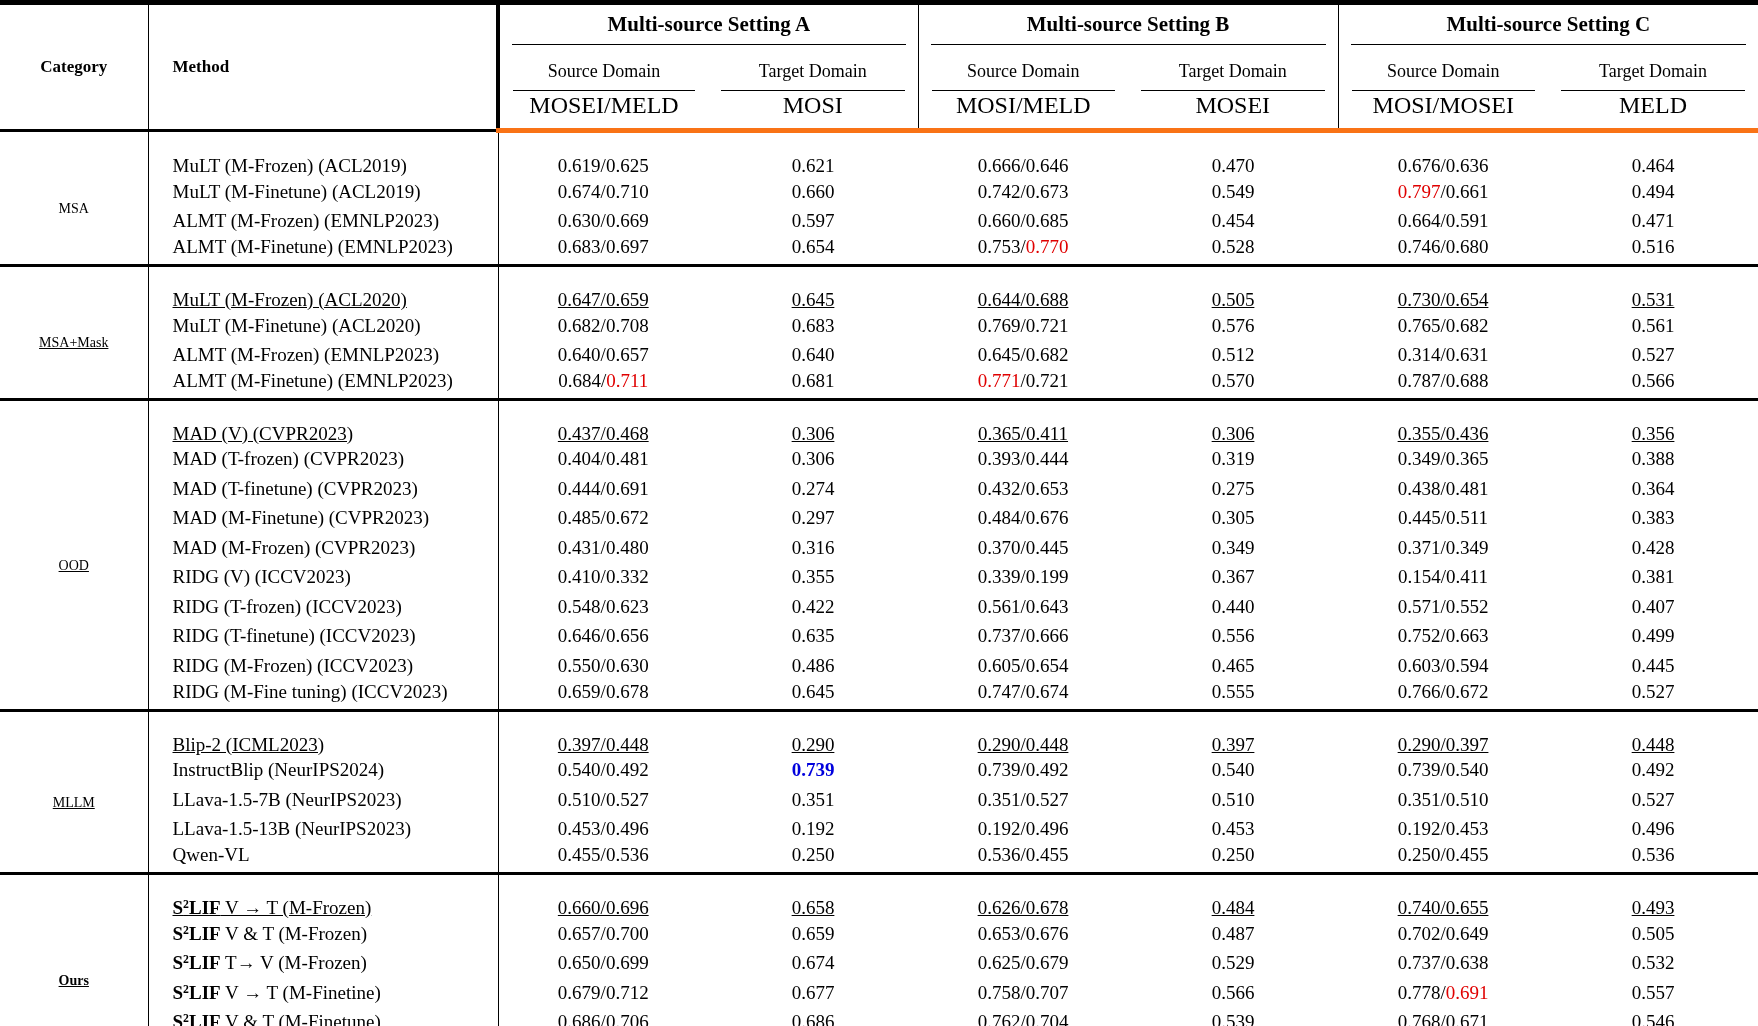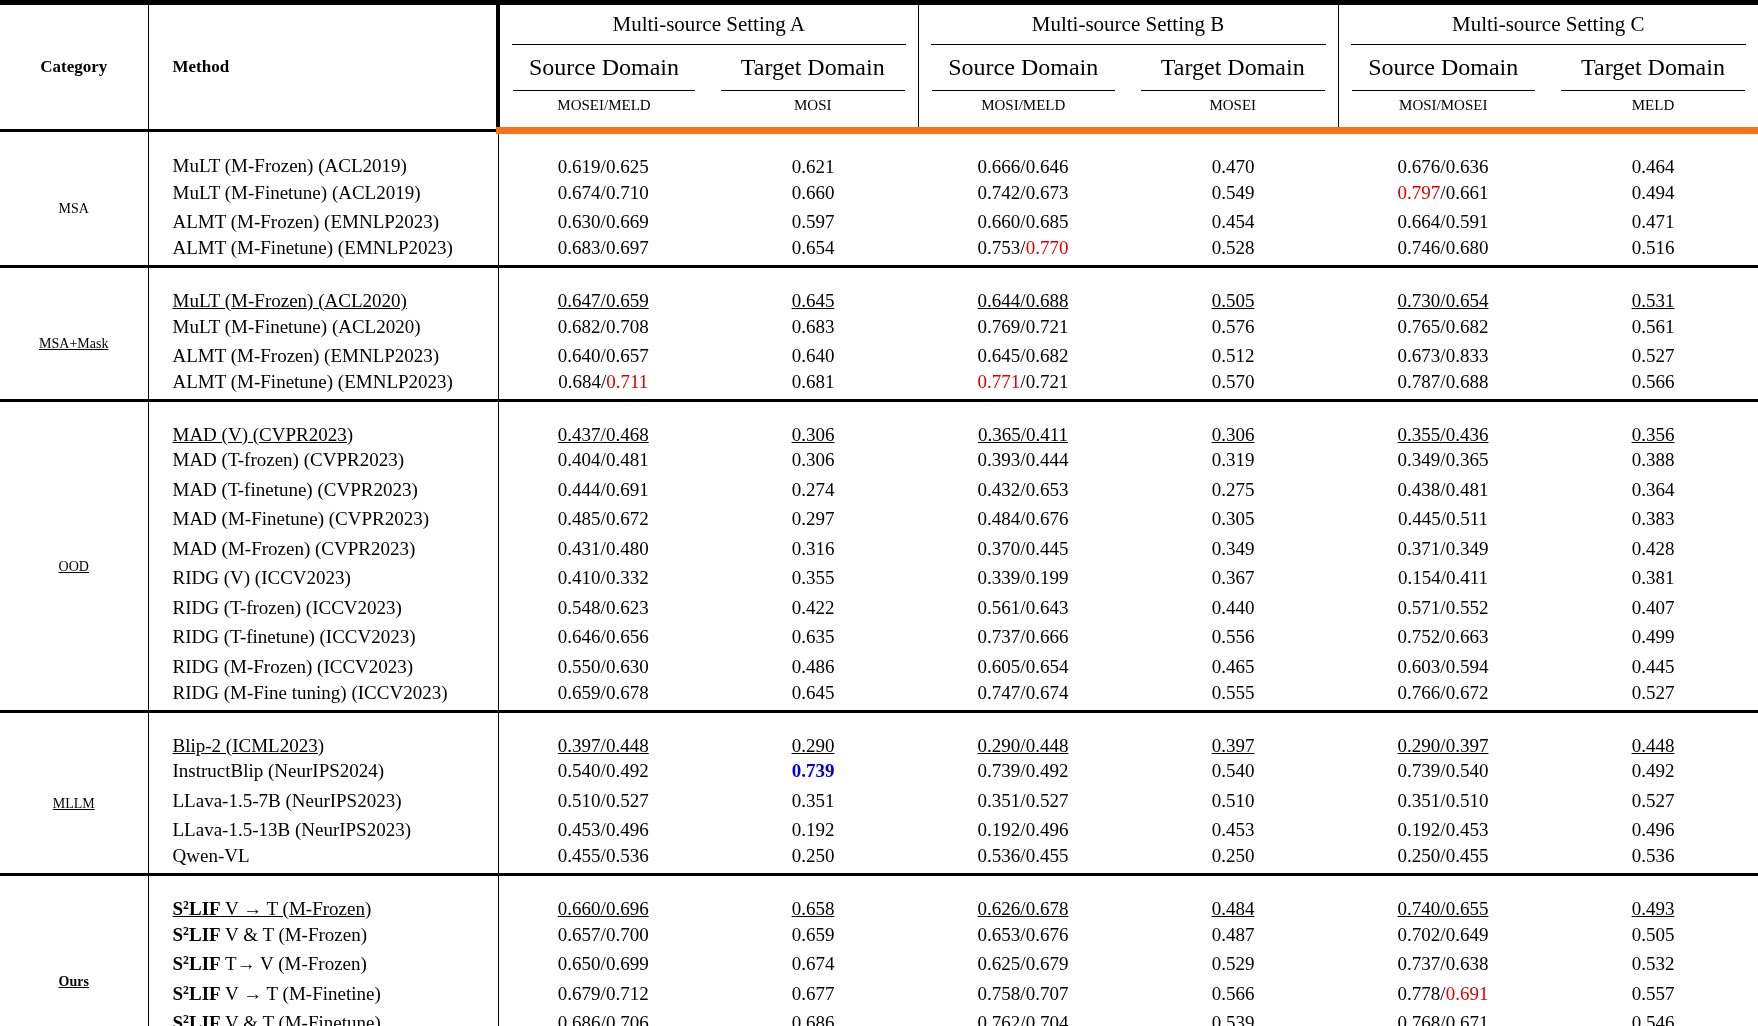--- a/index.html
+++ b/index.html
@@ -23,34 +23,34 @@
   thead th{vertical-align:bottom;}
   th.cat-col,th.method-col{
     vertical-align:middle;font-weight:bold;font-size:17px;
     border-bottom:3px solid #000;
   }
   th.cat-col{text-align:center;border-right:1px solid #000;}
   th.method-col{text-align:left;padding-left:24px;border-right:4px solid #000000;}
   tr.r-setting{height:42px;}
   tr.r-subhead{height:46px;}
   tr.r-domains{height:40px;}
-  th.setting{font-size:21px;font-weight:normal;}
+  th.setting{font-size:21px;font-weight:bold;}
   th.setting .cmid{
     display:block;margin:0 12px;padding:6px 0 7px 0;
     border-bottom:1.5px solid #000;text-align:center;
   }
   th.grp-end{border-right:1px solid #000;}
-  th.sub{font-size:24px;}
+  th.sub{font-size:18px;}
   th.sub .cmid2{
     display:block;margin:0 13px;padding:4px 0 8px 0;
     border-bottom:1.5px solid #000;text-align:center;
   }
   th.dom{
-    font-size:15px;text-align:center;vertical-align:middle;
-    border-bottom:7px solid #f97316;padding-bottom:6px;
+    font-size:24px;text-align:center;vertical-align:middle;
+    border-bottom:5px solid #f97316;padding-bottom:6px;
   }
   
   tbody tr{height:29.5px;}
   tbody td{font-size:19px;vertical-align:middle;}
   td.cat{
     text-align:center;border-right:1px solid #000;font-size:14px;
   }
   td.cat.bold{font-weight:bold;}
   td.method{text-align:left;padding-left:24px;border-right:1px solid #000;}
   td.val{text-align:center;}
@@ -180,21 +180,21 @@
           <td class="val tgt">0.576</td>
           <td class="val src">0.765/0.682</td>
           <td class="val tgt">0.561</td>
         </tr>
         <tr>
           <td class="method">ALMT (M-Frozen) (EMNLP2023)</td>
           <td class="val src">0.640/0.657</td>
           <td class="val tgt">0.640</td>
           <td class="val src">0.645/0.682</td>
           <td class="val tgt">0.512</td>
-          <td class="val src">0.673/0.833</td>
+          <td class="val src">0.314/0.631</td>
           <td class="val tgt">0.527</td>
         </tr>
         <tr>
           <td class="method">ALMT (M-Finetune) (EMNLP2023)</td>
           <td class="val src"><span>0.684/</span><span class="s-rb">0.711</span></td>
           <td class="val tgt">0.681</td>
           <td class="val src"><span class="s-rb">0.771</span><span>/0.721</span></td>
           <td class="val tgt">0.570</td>
           <td class="val src">0.787/0.688</td>
           <td class="val tgt">0.566</td>

